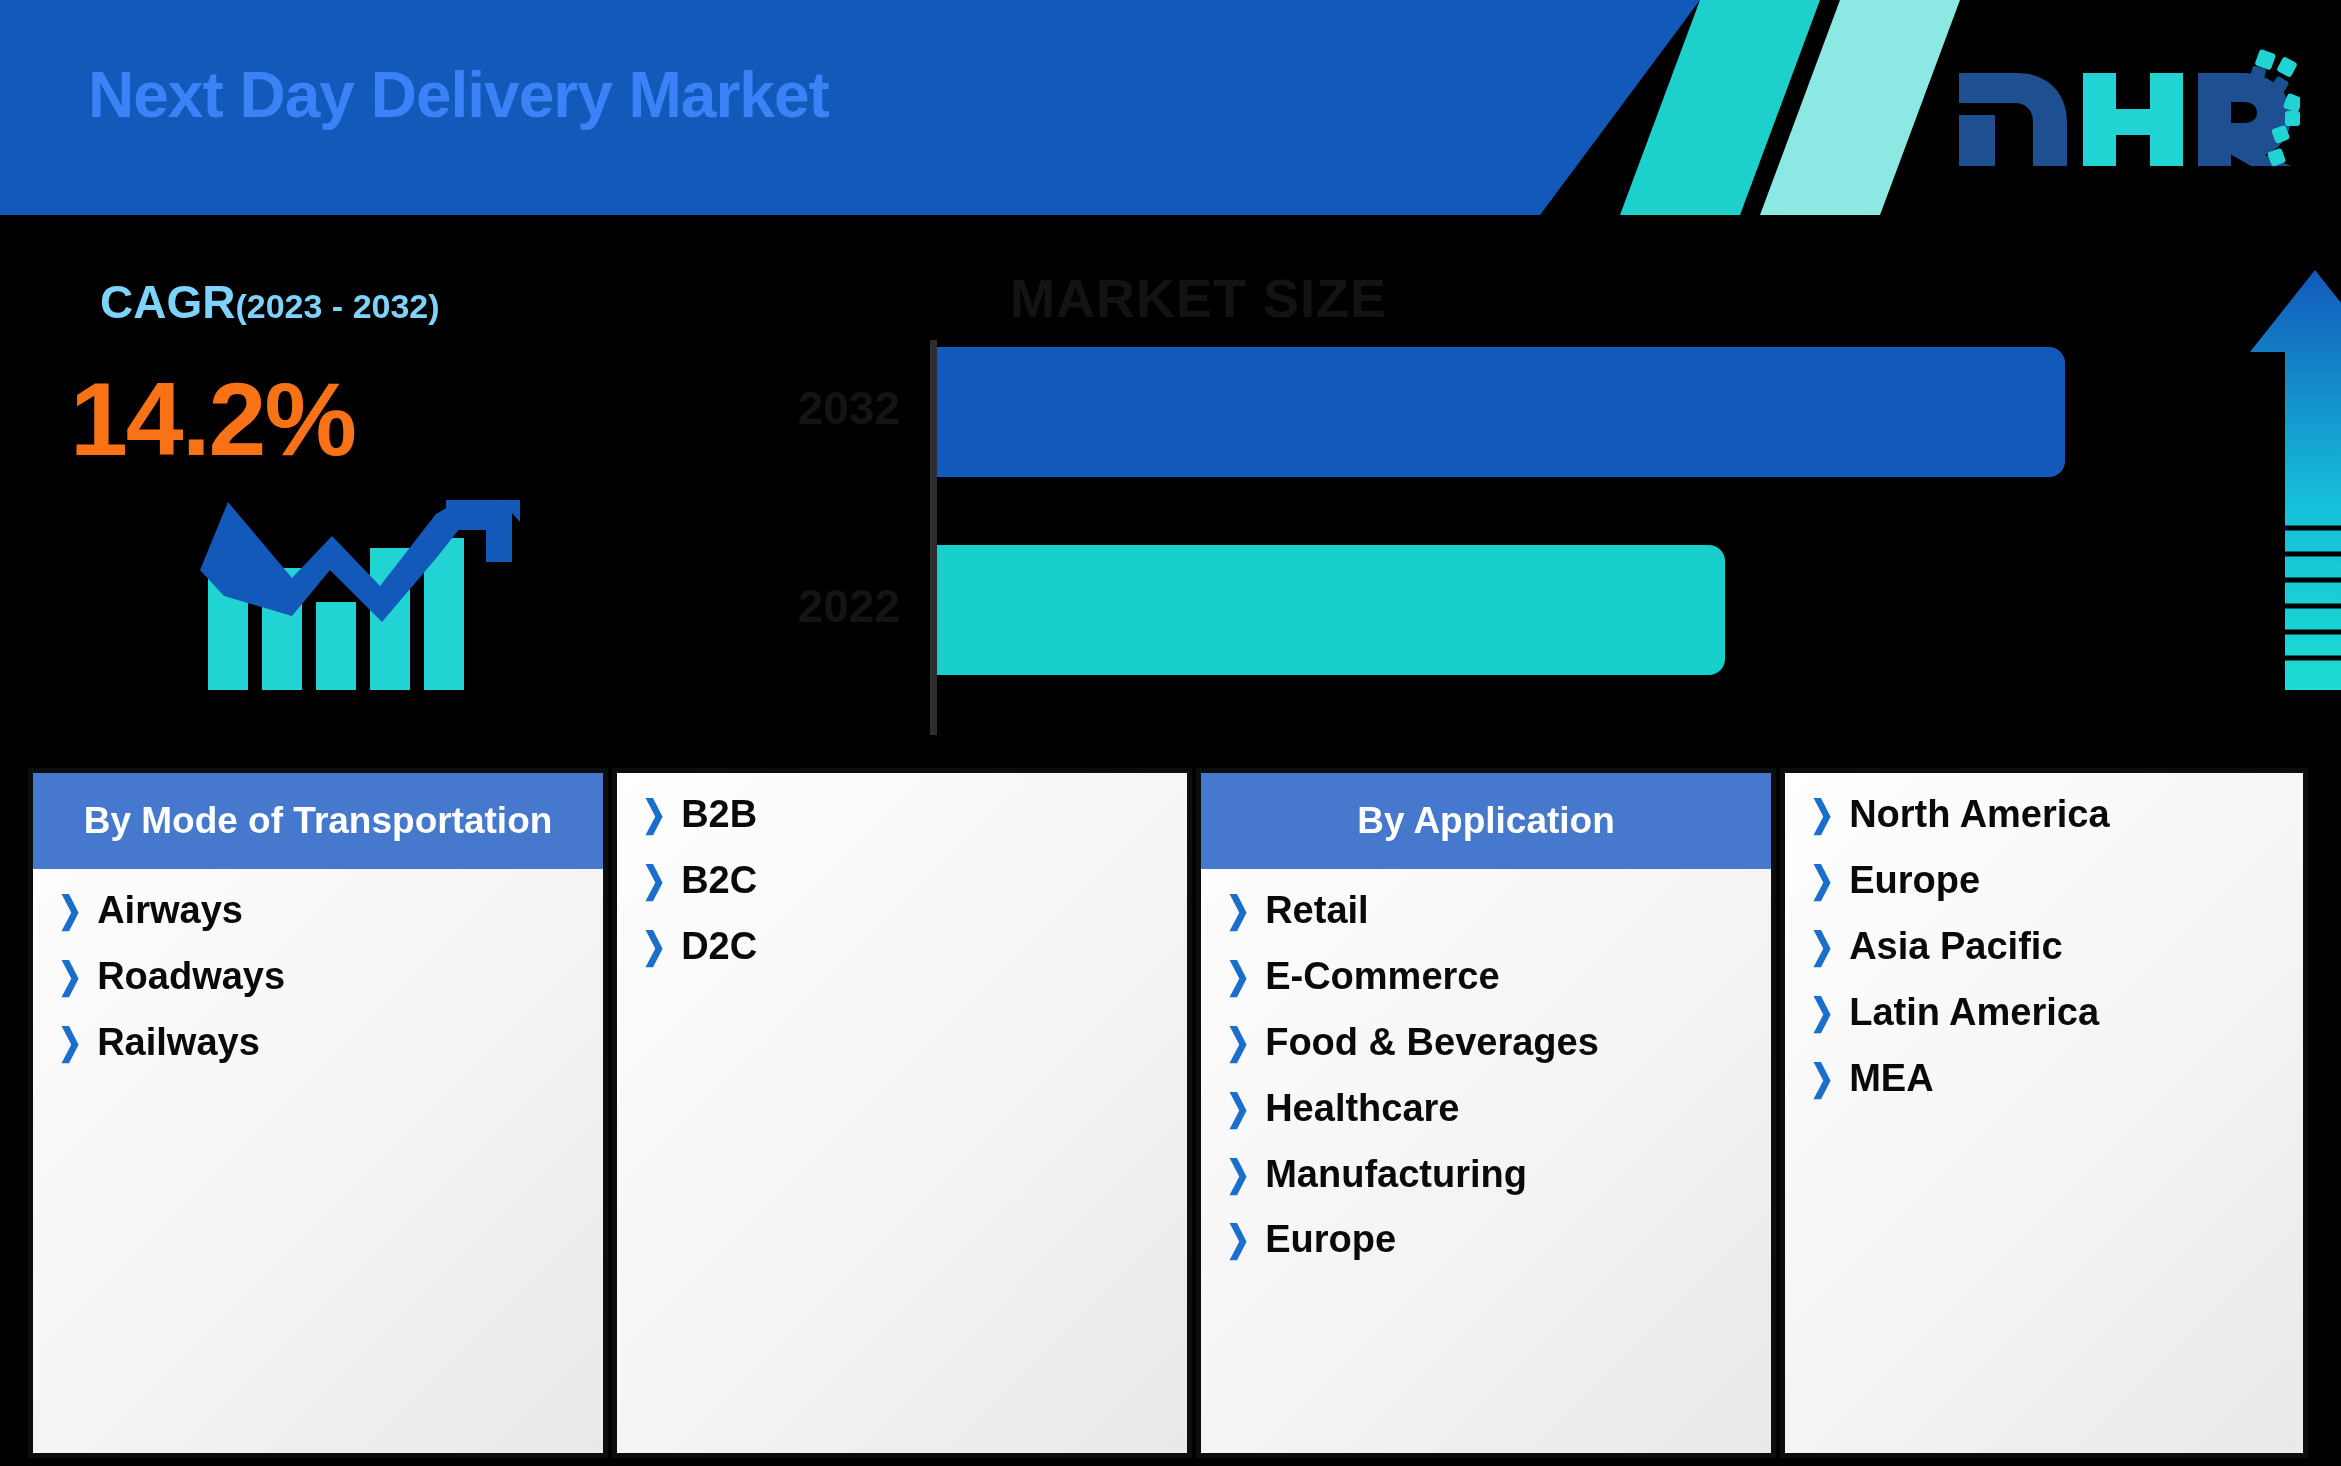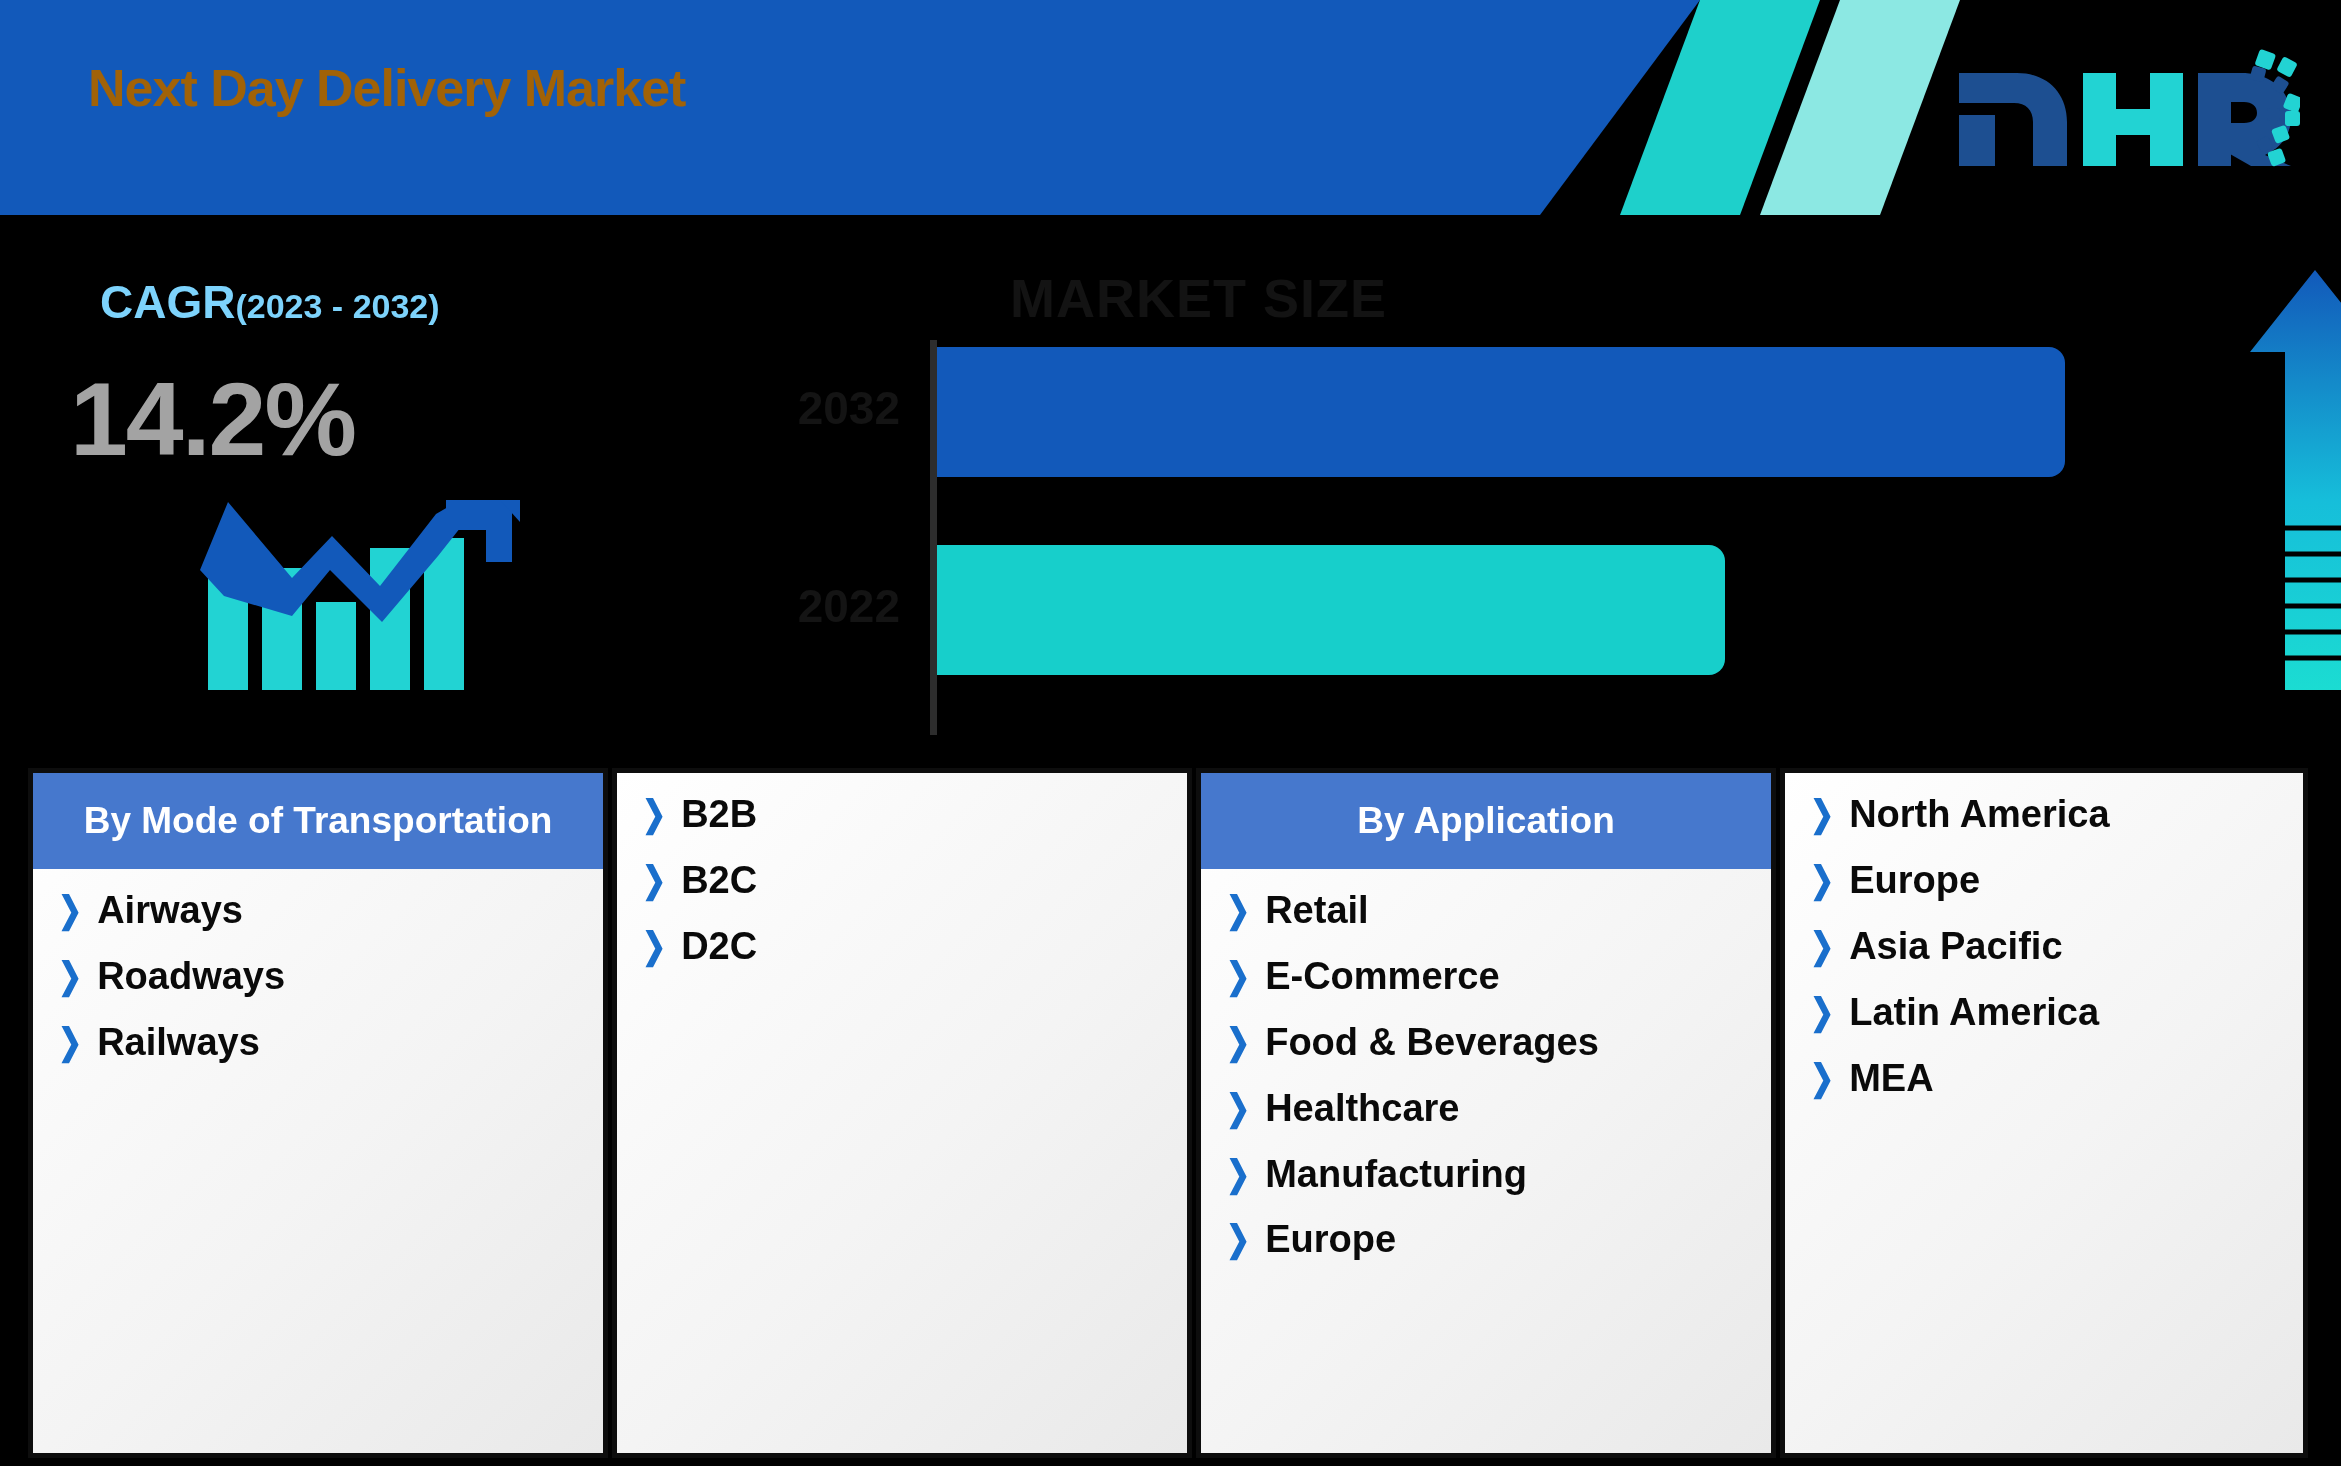--- a/index.html
+++ b/index.html
@@ -23,37 +23,37 @@
   }
   .stripe {
     position: absolute; top: 0; height: 215px;
   }
   .stripe-1 { left: 1620px; width: 200px; background: #1ED0CB;
     clip-path: polygon(80px 0, 200px 0, 120px 215px, 0 215px); }
   .stripe-2 { left: 1760px; width: 220px; background: #8CE8E3;
     clip-path: polygon(80px 0, 200px 0, 120px 215px, 0 215px); }
   .header-title {
     position: absolute; left: 88px; top: 58px;
-    font-size: 52px; font-weight: bold; color: #a16207;
+    font-size: 64px; font-weight: bold; color: #3b82f6;
     letter-spacing: -1px; white-space: nowrap;
   }
 
   
   .logo { position: absolute; left: 1955px; top: 45px; width: 345px; height: 125px; }
 
   
   .cagr-block { position: absolute; left: 60px; top: 255px; width: 580px; height: 470px; }
   .cagr-label {
     position: absolute; left: 40px; top: 20px;
     font-size: 46px; font-weight: bold; color: #7dd3fc; white-space: nowrap;
   }
   .cagr-label .years { font-size: 34px; font-weight: bold; }
   .cagr-value {
     position: absolute; left: 10px; top: 105px;
-    font-size: 104px; font-weight: bold; color: #a3a3a3; letter-spacing: -2px;
+    font-size: 104px; font-weight: bold; color: #f97316; letter-spacing: -2px;
   }
   .cagr-icon { position: absolute; left: 140px; top: 245px; width: 320px; height: 190px; }
 
   
   .market-block { position: absolute; left: 930px; top: 255px; width: 1380px; height: 480px; }
   .market-title {
     position: absolute; left: 80px; top: 12px;
     font-size: 54px; font-weight: bold; color: #131313; letter-spacing: 1px;
   }
   .axis-line {

